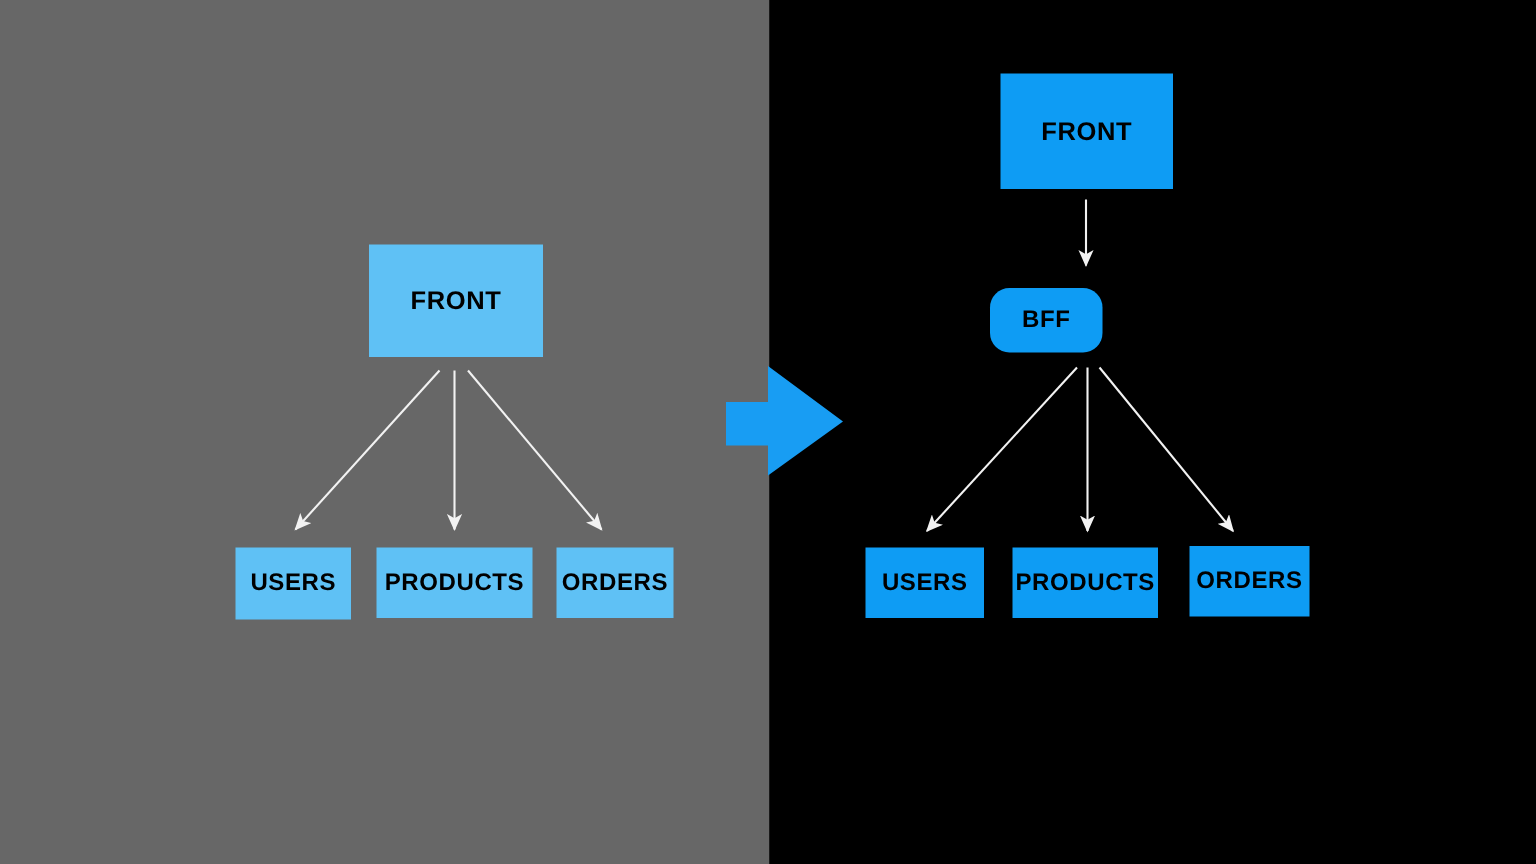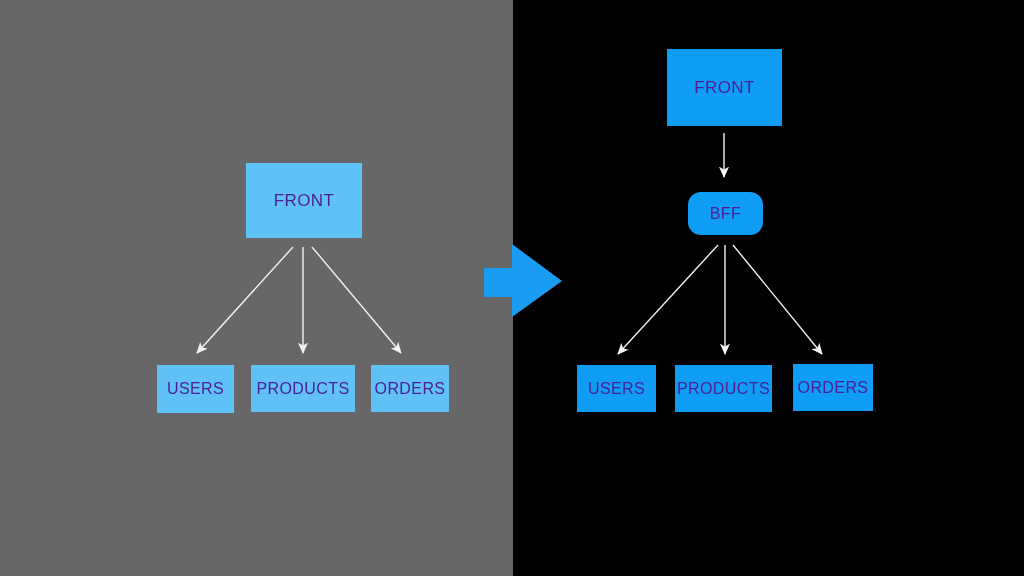--- a/index.html
+++ b/index.html
@@ -28,35 +28,36 @@
   .panel-right {
     left: 513px;
     width: 511px;
     background: #000000;
   }
   .node {
     position: absolute;
     display: flex;
     align-items: center;
     justify-content: center;
-    color: #4c1d95;
+    color: #000000;
     font-size: 16px;
     letter-spacing: 0.4px;
     white-space: nowrap;
+    font-weight: bold;
   }
   
   .before-node { background: #5fc1f5; }
   .n-before-front    { left: 246px; top: 163px; width: 116px; height: 75px; font-size: 17px; }
   .n-before-users    { left: 157px; top: 365px; width:  77px; height: 48px; }
   .n-before-products { left: 251px; top: 365px; width: 104px; height: 47px; }
   .n-before-orders   { left: 371px; top: 365px; width:  78px; height: 47px; }
   
   .after-node { background: #0e9cf4; }
   .n-after-front    { left: 667px; top:  49px; width: 115px; height: 77px; font-size: 17px; }
-  .n-after-bff      { left: 688px; top: 192px; width:  75px; height: 43px; border-radius: 13px; }
+  .n-after-bff      { left: 660px; top: 192px; width:  75px; height: 43px; border-radius: 13px; }
   .n-after-users    { left: 577px; top: 365px; width:  79px; height: 47px; }
   .n-after-products { left: 675px; top: 365px; width:  97px; height: 47px; }
   .n-after-orders   { left: 793px; top: 364px; width:  80px; height: 47px; }
 
   .overlay {
     position: absolute;
     left: 0;
     top: 0;
     width: 1024px;
     height: 576px;

